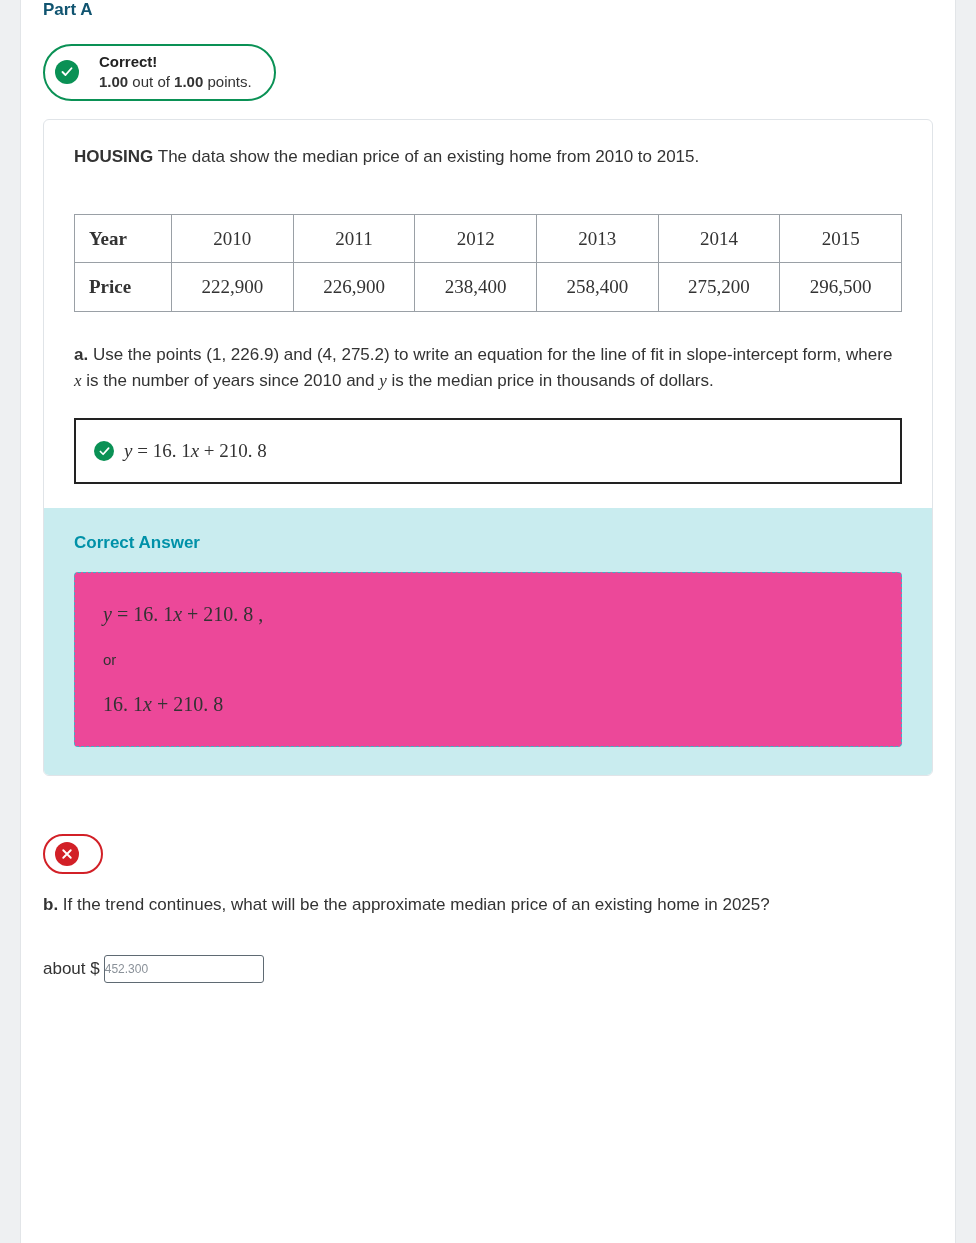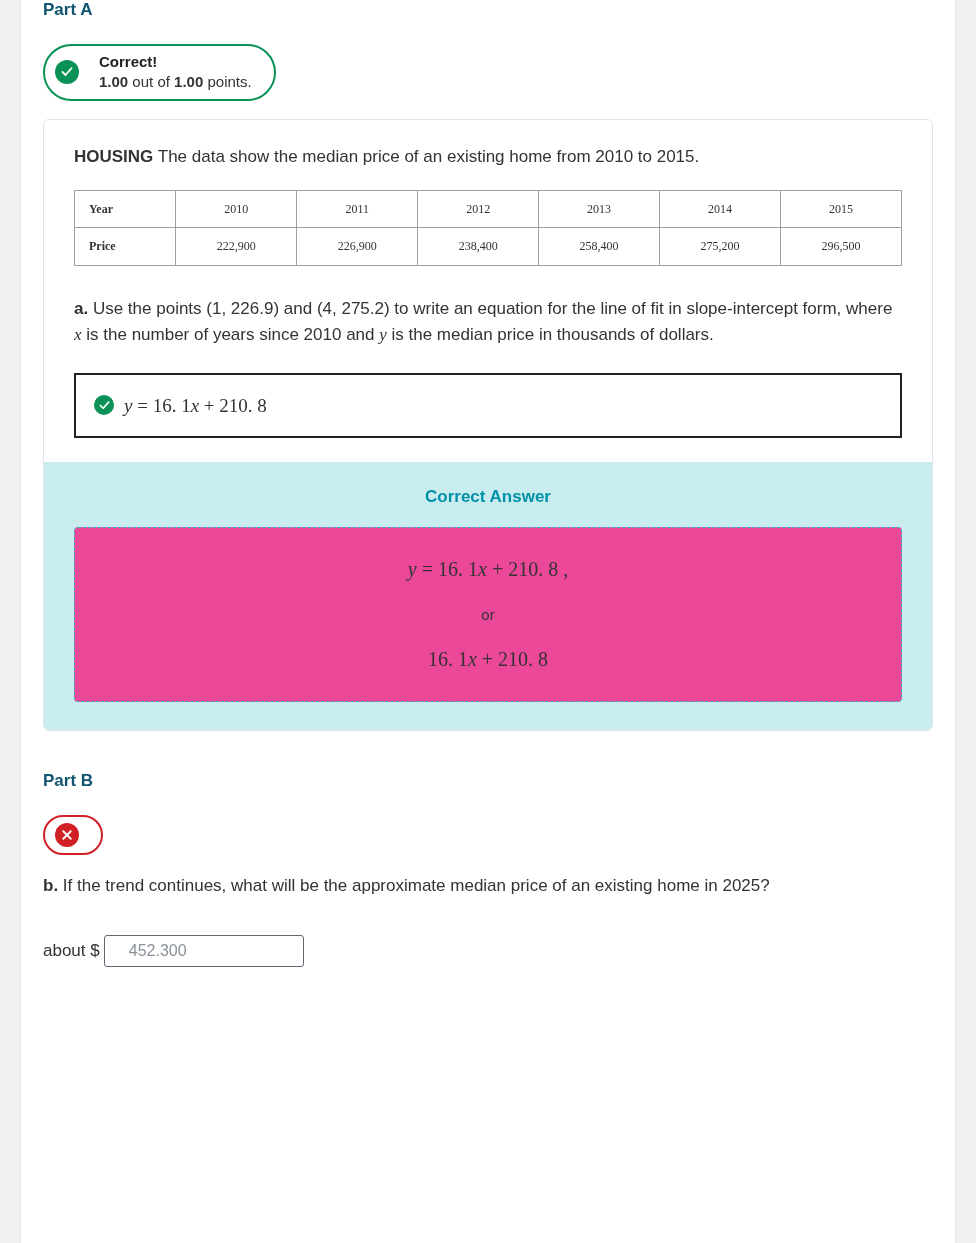--- a/index.html
+++ b/index.html
@@ -56,24 +56,24 @@
     border-radius: 6px;
     padding: 24px 30px 0 30px;
     font-size: 17px;
     line-height: 1.55;
     color: #333;
     overflow: hidden;
   }
   .problem-intro b { font-weight: 700; }
   .data-table {
     border-collapse: collapse;
-    margin: 20px 0 30px 0;
+    margin: 44px 0 30px 0;
     width: 100%;
     font-family: "Times New Roman", Times, serif;
-    font-size: 12px;
+    font-size: 19px;
   }
   .data-table td, .data-table th {
     border: 1px solid #9aa0a6;
     padding: 9px 12px;
     text-align: center;
     font-weight: normal;
   }
   .data-table .row-label {
     text-align: left;
     font-weight: 700;
@@ -98,21 +98,20 @@
     background: #0a9155; display:flex; align-items:center; justify-content:center;
     flex-shrink: 0;
   }
   .mini-icon svg { width: 11px; height: 11px; }
   .mathline .var { font-style: italic; }
 
   .correct-panel {
     background: #c9ecef;
     margin: 0 -30px;
     padding: 22px 30px 28px 30px;
-    text-align: center;
   }
   .correct-panel-title {
     color: #0091a8;
     font-weight: 700;
     font-size: 17px;
     margin-bottom: 16px;
     font-family: -apple-system, sans-serif;
   }
   .correct-panel-box {
     background: #ec4899;
@@ -132,23 +131,23 @@
   .answer-input-row {
     margin-top: 36px;
     font-size: 17px;
     display: flex;
     align-items: center;
     gap: 4px;
   }
   .answer-input-row input {
     border: 1px solid #5f6a73;
     border-radius: 3px;
-    padding: 6px 24px;
-    font-size: 16px;
-    width: 200px;
+    padding: 6px 0;
+    font-size: 12px;
+    width: 160px;
     color: #8a9199;
     font-family: inherit;
   }
   .partb-body { padding: 0 22px 60px 22px; font-size: 17px; line-height: 1.55; color:#333;}
 </style>
 </head>
 <body>
 
 <div class="page">
 
@@ -219,21 +218,20 @@
         </div>
         <div class="or">or</div>
         <div class="mathline">
           <span>16. 1</span><span class="var">x</span><span> + 210. 8</span>
         </div>
       </div>
     </div>
   </div>
 
   <div class="part-b-section">
-    <div class="part-label">Part B</div>
 
     <div class="status-pill incorrect">
       <span class="status-icon incorrect">
         <svg viewBox="0 0 16 16">
             <path d="M3 3 L13 13 M13 3 L3 13" stroke="#fff" stroke-width="2.5" fill="none" stroke-linecap="round"></path>
           </svg>
       </span>
     </div>
 
     <div class="partb-body">

